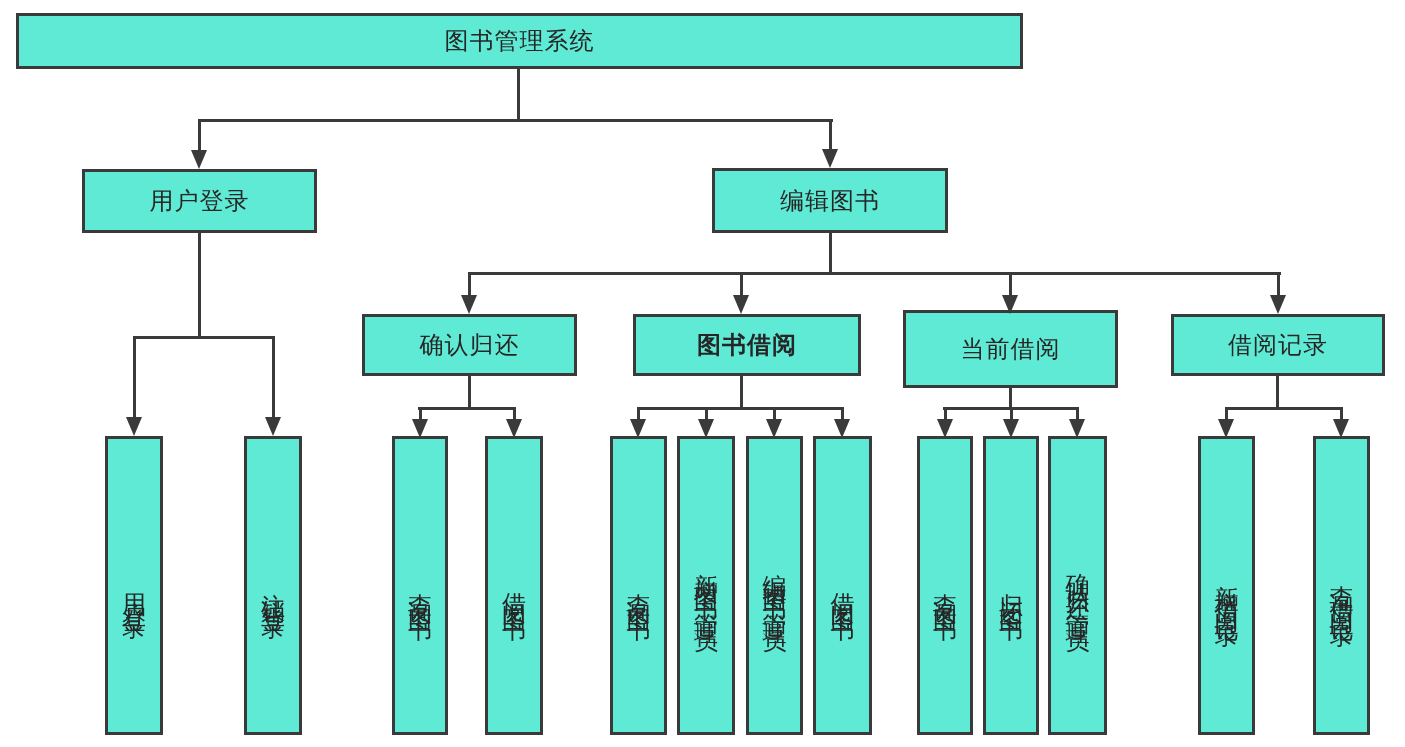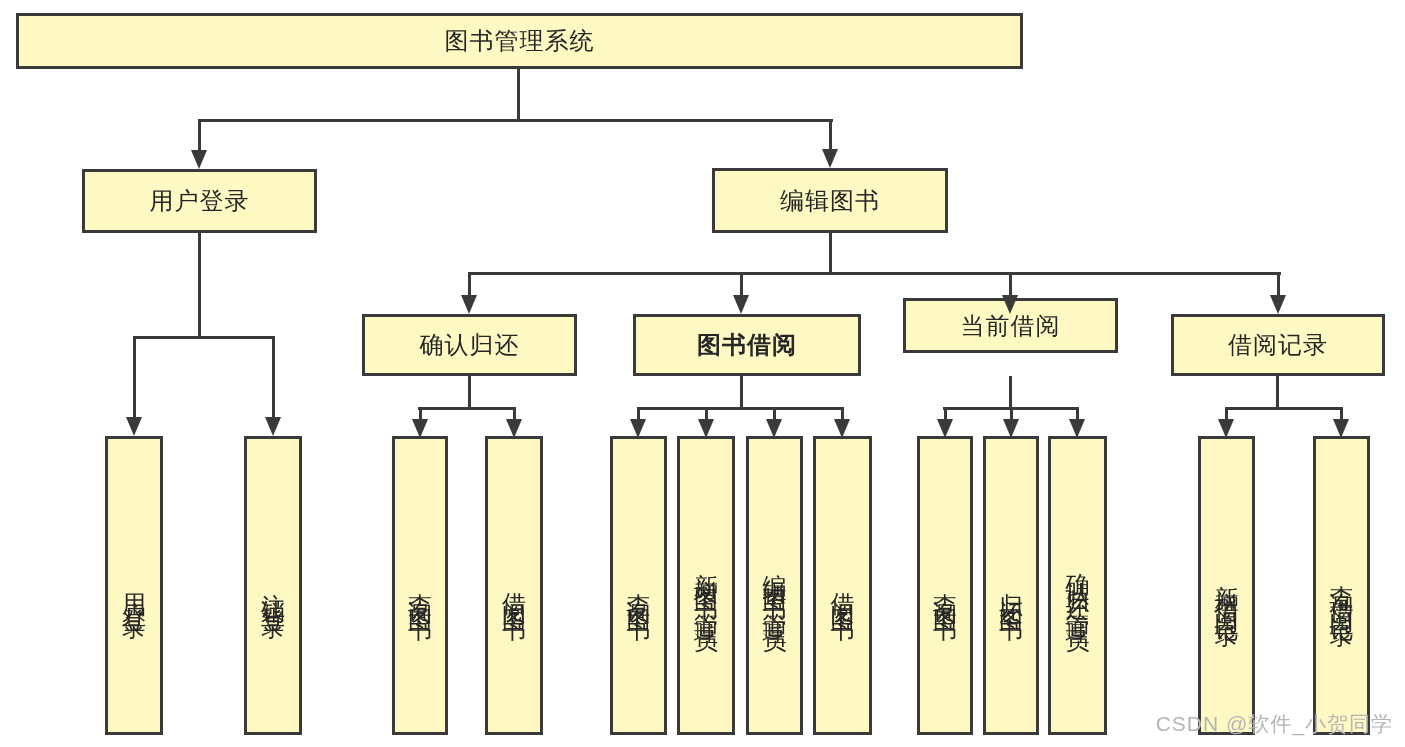--- a/index.html
+++ b/index.html
@@ -10,21 +10,21 @@
   html,body{margin:0;padding:0;background:#fff;}
   body{font-family:"Liberation Sans","DejaVu Sans",sans-serif;}
   .canvas{
     position:relative;
     width:1405px;height:747px;
     background:#fff;
     overflow:hidden;
   }
   .node{
     position:absolute;
-    background:#fef9c3;
+    background:#5eead4;
     border:3px solid var(--line);
     box-sizing:border-box;
     display:flex;
     align-items:center;
     justify-content:center;
     color:var(--text);
     z-index:2;
   }
   .node.h{
     font-size:24px;
@@ -82,21 +82,21 @@
   <div class="node h" style="left:712px;top:168px;width:236px;height:65px;">
     <span>编辑图书</span>
   </div>
 
   <div class="node h" style="left:362px;top:314px;width:215px;height:62px;">
     <span>确认归还</span>
   </div>
   <div class="node h" style="left:633px;top:314px;width:228px;height:62px;font-weight:bold;">
     <span>图书借阅</span>
   </div>
-  <div class="node h" style="left:903px;top:298px;width:215px;height:55px;text-align:right;">
+  <div class="node h" style="left:903px;top:310px;width:215px;height:78px;text-align:right;">
     <span>当前借阅</span>
   </div>
   <div class="node h" style="left:1171px;top:314px;width:214px;height:62px;">
     <span>借阅记录</span>
   </div>
 
   <div class="node v" style="left:105px;top:436px;width:58px;height:299px;">
     <span class="vlabel">用户登录</span>
   </div>
   <div class="node v" style="left:244px;top:436px;width:58px;height:299px;">
@@ -188,14 +188,13 @@
       <div class="cline" style="left: 1010px; top: 407px; width: 3px; height: 12px;"></div>
       <div class="ahead" style="left: 1003px; top: 419px;"></div>
       <div class="cline" style="left: 1076px; top: 407px; width: 3px; height: 12px;"></div>
       <div class="ahead" style="left: 1069px; top: 419px;"></div>
       <div class="cline" style="left: 1225px; top: 407px; width: 3px; height: 12px;"></div>
       <div class="ahead" style="left: 1218px; top: 419px;"></div>
       <div class="cline" style="left: 1340px; top: 407px; width: 3px; height: 12px;"></div>
       <div class="ahead" style="left: 1333px; top: 419px;"></div>
     </div>
 
-  <div class="watermark">CSDN @软件_小贺同学</div>
 </div>
 
 </body></html>

